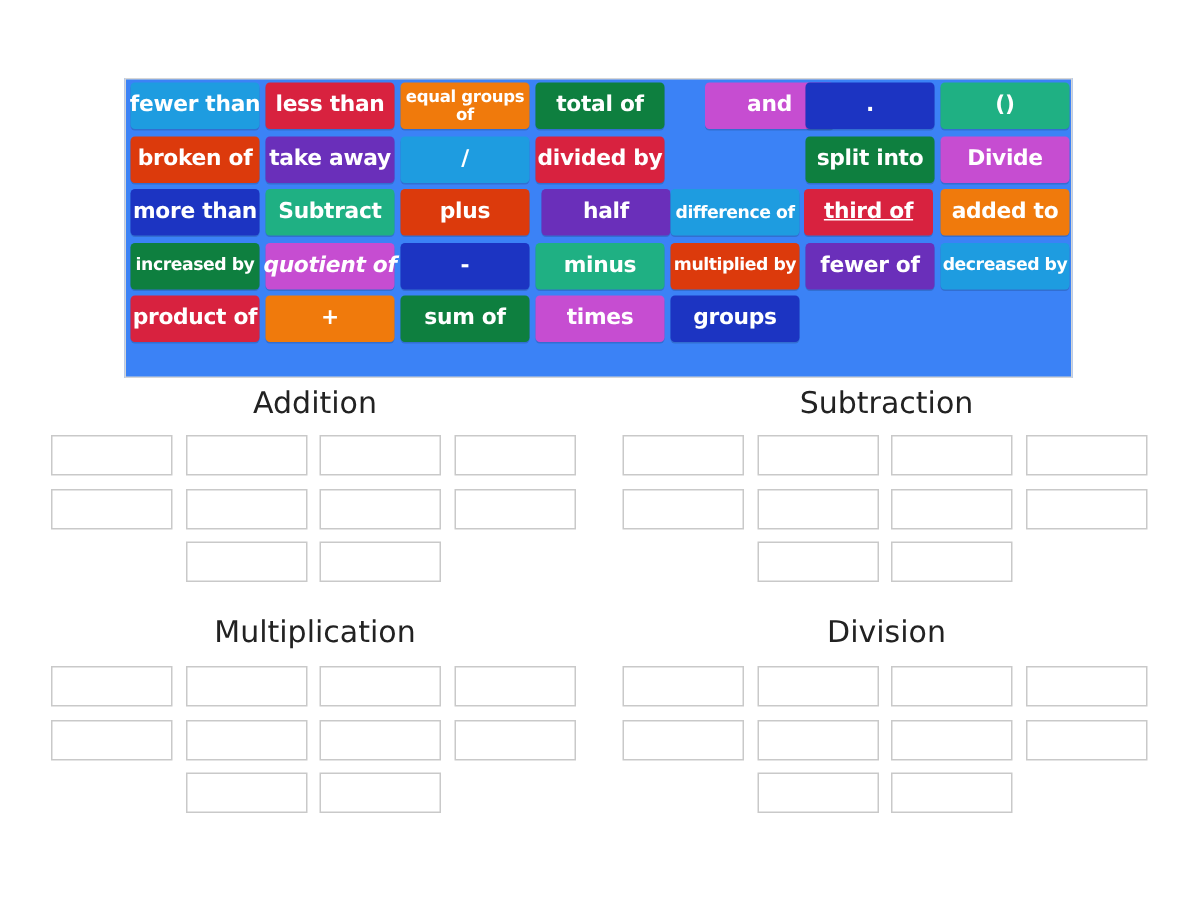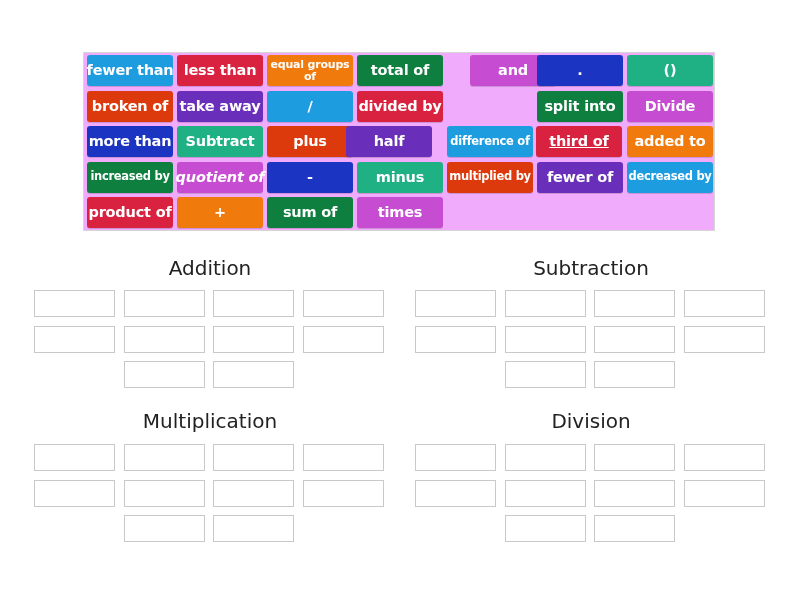--- a/index.html
+++ b/index.html
@@ -1,22 +1,22 @@
 <!DOCTYPE html>
 <html><head>
 <meta charset="utf-8">
 <style>
   html, body { margin:0; padding:0; }
   body {
     width:800px; height:600px; background:#ffffff; position:relative; overflow:hidden;
     font-family: "DejaVu Sans", "Liberation Sans", sans-serif;
   }
   .bank {
-    position:absolute; left:83px; top:52px; width:632px; height:179px;
-    border:1px solid #d6d6d6; box-sizing:border-box; background:#f0abfc;
+    position:absolute; left:83px; top:52px; width:632px; height:200px;
+    border:1px solid #d6d6d6; box-sizing:border-box; background:#3b82f6;
   }
   .tile {
     position:absolute; width:86px; height:31px; border-radius:3px;
     color:#fff; font-weight:bold; display:flex; align-items:center; justify-content:center;
     text-align:center; box-sizing:border-box; padding:0 1px; cursor:pointer;
     font-size:14.5px; line-height:1; white-space:nowrap; letter-spacing:-0.2px;
     box-shadow: 0 1px 0 rgba(0,0,0,0.15);
   }
   .tile.small { font-size:11.5px; letter-spacing:-0.3px; }
   .tile.tiny { font-size:11px; white-space:normal; line-height:1.05; }
@@ -41,35 +41,36 @@
     <div class="tile" style="left: 543px; top: 2px; background: rgb(31, 176, 131);">()</div>
     <div class="tile" style="left: 3px; top: 37.5px; background: rgb(220, 58, 12);">broken of</div>
     <div class="tile" style="left: 93px; top: 37.5px; background: rgb(106, 47, 186);">take away</div>
     <div class="tile" style="left: 183px; top: 37.5px; background: rgb(30, 156, 224);">/</div>
     <div class="tile" style="left: 273px; top: 37.5px; background: rgb(216, 34, 63);">divided by</div>
     <div class="tile" style="left: 453px; top: 37.5px; background: rgb(14, 127, 63);">split into</div>
     <div class="tile" style="left: 543px; top: 37.5px; background: rgb(198, 77, 209);">Divide</div>
     <div class="tile" style="left: 3px; top: 73px; background: rgb(28, 52, 194);">more than</div>
     <div class="tile" style="left: 93px; top: 73px; background: rgb(31, 176, 131);">Subtract</div>
     <div class="tile" style="left: 183px; top: 73px; background: rgb(220, 58, 12);">plus</div>
-    <div class="tile" style="left: 262px; top: 73px; background: rgb(106, 47, 186);">half</div>
+    <div class="tile" style="left: 277px; top: 73px; background: rgb(106, 47, 186);">half</div>
     <div class="tile small" style="left: 363px; top: 73px; background: rgb(30, 156, 224);">difference of</div>
     <div class="tile" style="left: 452px; top: 73px; background: rgb(216, 34, 63); text-decoration: underline;">third of</div>
     <div class="tile" style="left: 543px; top: 73px; background: rgb(240, 122, 12);">added to</div>
     <div class="tile small" style="left: 3px; top: 108.5px; background: rgb(14, 127, 63);">increased by</div>
     <div class="tile" style="left: 93px; top: 108.5px; background: rgb(198, 77, 209); font-style: italic;">quotient of</div>
     <div class="tile" style="left: 183px; top: 108.5px; background: rgb(28, 52, 194);">-</div>
     <div class="tile" style="left: 273px; top: 108.5px; background: rgb(31, 176, 131);">minus</div>
     <div class="tile small" style="left: 363px; top: 108.5px; background: rgb(220, 58, 12);">multiplied by</div>
     <div class="tile" style="left: 453px; top: 108.5px; background: rgb(106, 47, 186);">fewer of</div>
     <div class="tile small" style="left: 543px; top: 108.5px; background: rgb(30, 156, 224);">decreased by</div>
     <div class="tile" style="left: 3px; top: 144px; background: rgb(216, 34, 63);">product of</div>
     <div class="tile" style="left: 93px; top: 144px; background: rgb(240, 122, 12);">+</div>
     <div class="tile" style="left: 183px; top: 144px; background: rgb(14, 127, 63);">sum of</div>
     <div class="tile" style="left: 273px; top: 144px; background: rgb(198, 77, 209);">times</div>
+    <div class="tile" style="left: 363px; top: 144px; background: rgb(28, 52, 194);">groups</div>
   </div>
 
 <div>
   <div class="group-title" style="left:20px; top:256px;">Addition</div>
   <div class="slots"></div>
 </div>
 <div>
   <div class="group-title" style="left:401px; top:256px;">Subtraction</div>
   <div class="slots"></div>
 </div>

